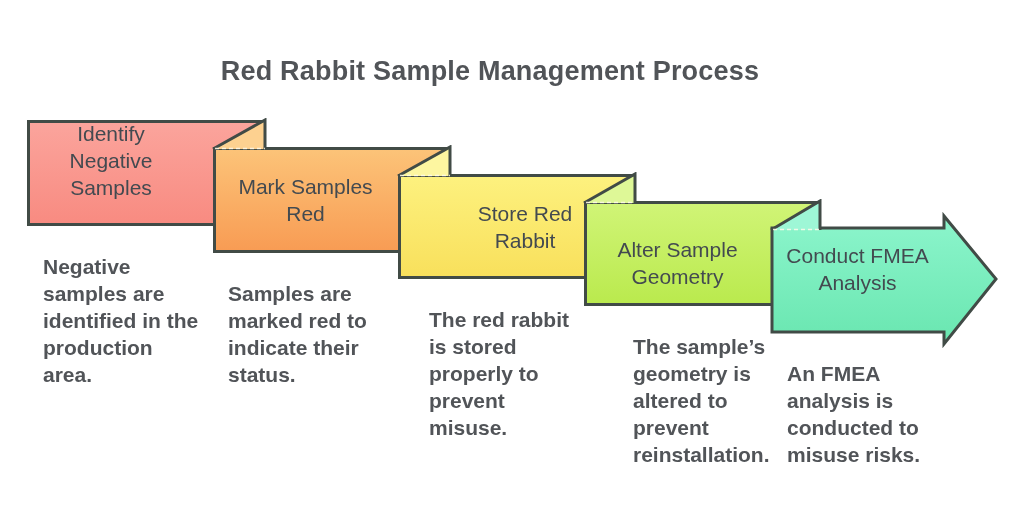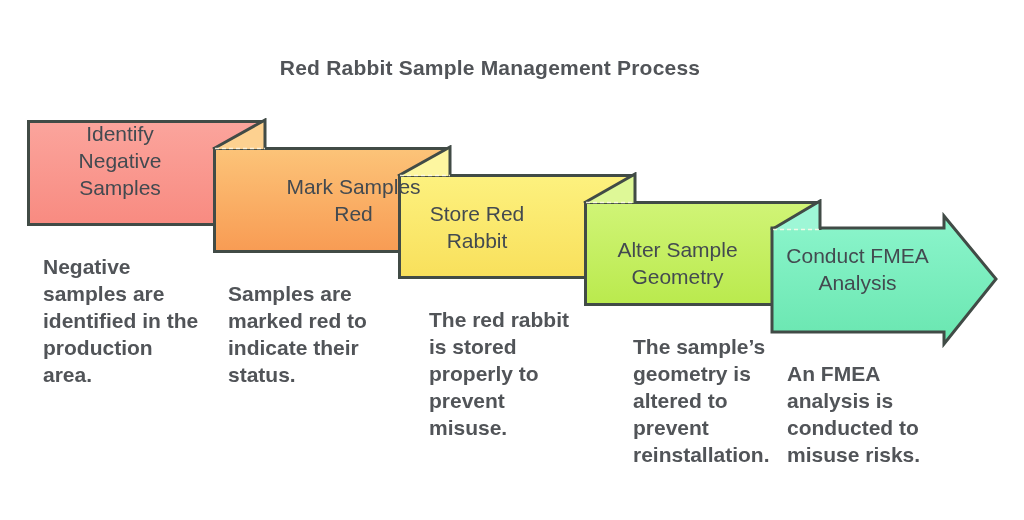--- a/index.html
+++ b/index.html
@@ -8,21 +8,21 @@
     width: 1024px;
     height: 520px;
     background: #ffffff;
     overflow: hidden;
     font-family: "Liberation Sans", "DejaVu Sans", sans-serif;
   }
   .title {
     position: absolute;
     left: 0; top: 56px; width: 980px;
     text-align: center;
-    font-size: 21px;
+    font-size: 27px;
     font-weight: bold;
     color: var(--text-body, #4d5051);
     letter-spacing: 0.2px;
   }
   .step-rect {
     position: absolute;
     box-sizing: border-box;
     border: 3px solid var(--border-color, #414b46);
     background: linear-gradient(to bottom, var(--c-top, #eee), var(--c-bot, #ddd));
   }
@@ -98,26 +98,26 @@
     </svg>
   </div>
   <div class="fold-wrap" style="left: 769px; top: 199px; --c-top: #8cf5cc; --c-bot: #69e6b0; --c-fold: #9ef7d6;">
     <svg width="54" height="33" viewBox="0 0 54 33">
       <polygon class="fold-tri" points="2,31 51,2 51,31"></polygon>
       <polyline class="fold-edge" points="2,31 51,2 51,31"></polyline>
       <line class="fold-crease" x1="4" y1="30.5" x2="51" y2="30.5"></line>
     </svg>
   </div>
 
-  <div class="step-label" style="left:27px; top:120px; width:186px; height:81px;">Identify
+  <div class="step-label" style="left:18px; top:120px; width:186px; height:81px;">Identify
 Negative
 Samples</div>
-  <div class="step-label" style="left:213px; top:147px; width:185px; height:106px;margin-left:48px;">Mark Samples
+  <div class="step-label" style="left:213px; top:147px; width:185px; height:106px;">Mark Samples
 Red</div>
-  <div class="step-label" style="left:398px; top:174px; width:158px; height:105px;">Store Red
+  <div class="step-label" style="left:398px; top:174px; width:158px; height:105px;padding-left:48px;">Store Red
 Rabbit</div>
   <div class="step-label" style="left:584px; top:201px; width:187px; height:105px;margin-top:9px;">Alter Sample
 Geometry</div>
   <div class="step-label" style="left:771px; top:220px; width:173px; height:98px;">Conduct FMEA
 Analysis</div>
 
   <div class="step-desc" style="left:43px; top:253px;">Negative
 samples are
 identified in the
 production

